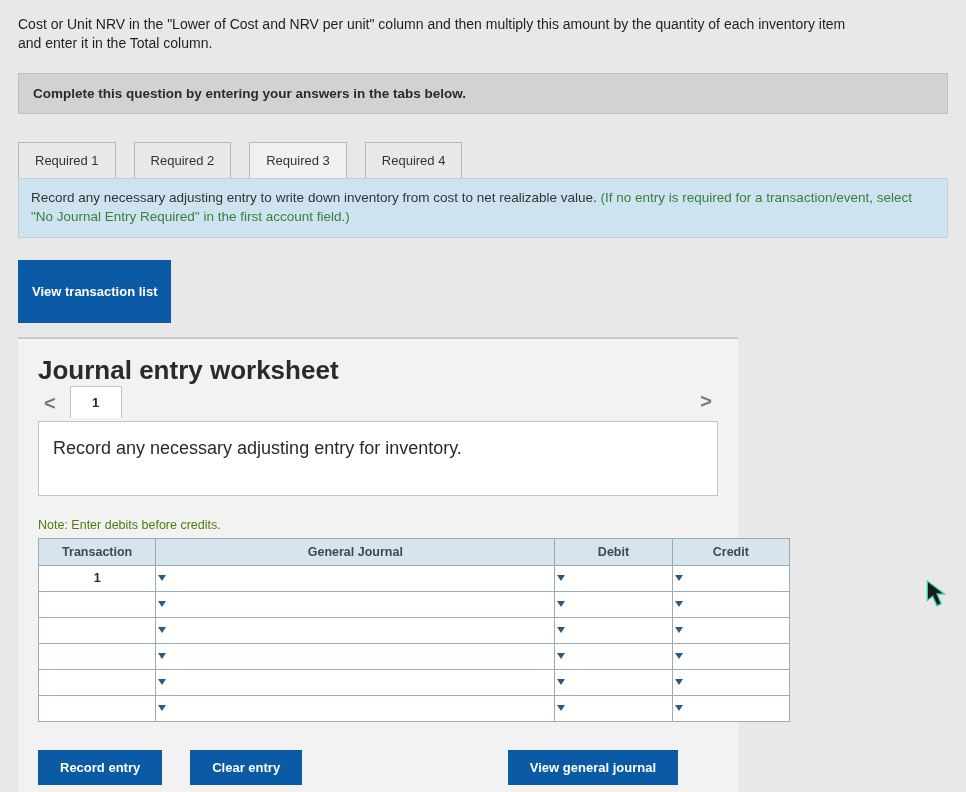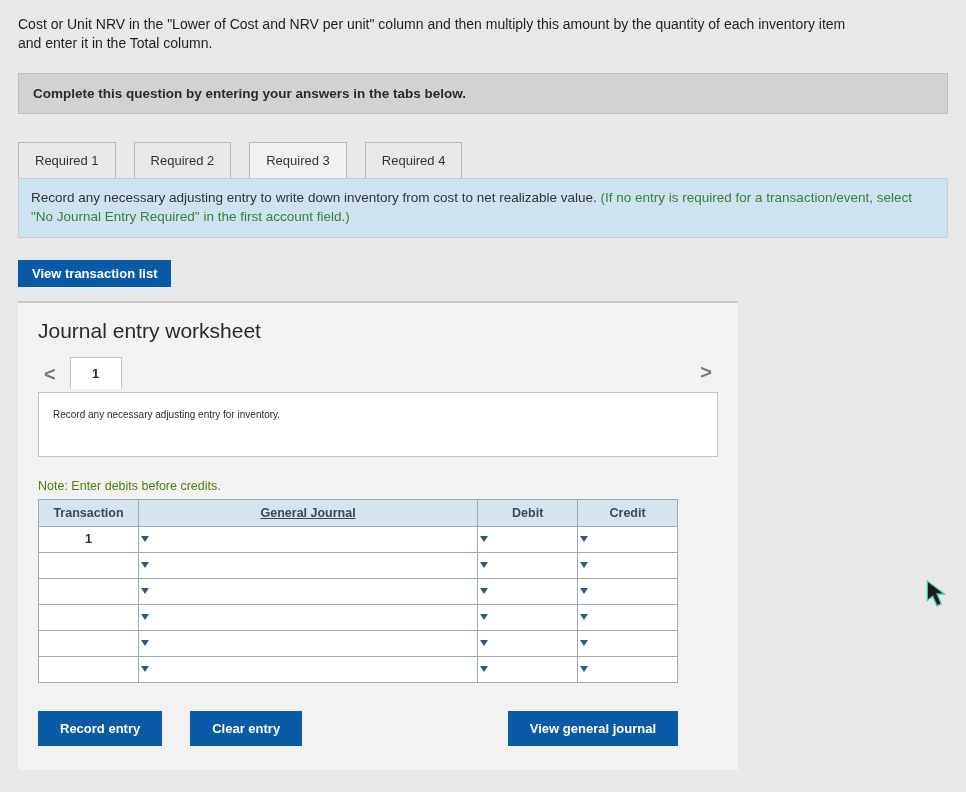--- a/index.html
+++ b/index.html
@@ -54,35 +54,34 @@
     line-height: 1.4;
   }
   .instruction-bar .hint { color: #3a7f3a; }
   .vt-btn {
     display: inline-block;
     margin-top: 22px;
     background: #0b5aa6;
     color: #fff;
     font-weight: bold;
     font-size: 13px;
-    padding: 6px 14px;
+    padding: 24px 14px;
     border: none;
     cursor: pointer;
   }
   .worksheet-wrap {
     background: #f2f2f2;
     margin-top: 14px;
     padding: 16px 20px 24px 20px;
     width: 720px;
     border-top: 2px solid #c8c8c8;
   }
   .ws-title {
-    font-size: 21px;
-    font-weight: normal;
-    margin-bottom: 14px;
+    font-size: 26px;
+    font-weight: bold;
   }
   .navrow {
     display: flex;
     align-items: center;
     justify-content: space-between;
     margin-bottom: 4px;
   }
   .arrow {
     font-size: 20px;
     color: #777;
@@ -103,45 +102,45 @@
     border: 1px solid #c4c4c4;
     border-bottom: none;
     font-size: 13px;
     font-weight: bold;
     cursor: pointer;
   }
   .desc-box {
     background: #fff;
     border: 1px solid #c4c4c4;
     padding: 16px 8px 36px 14px;
-    font-size: 10px;
+    font-size: 18px;
   }
   .note-line {
     color: #4d7c0f;
     font-size: 12.5px;
     margin-top: 22px;
     margin-bottom: 6px;
   }
   table.journal {
     border-collapse: collapse;
-    width: 640px;
+    width: 752px;
   }
   table.journal th, table.journal td {
     border: 1px solid #9aabb8;
     font-size: 12.5px;
     height: 26px;
   }
   table.journal th {
     background: #d6e4ee;
     font-weight: bold;
     color: #3a4a58;
     padding: 6px 4px;
   }
   .col-trx { width: 100px; }
-  .col-gj  { width: 340px; text-decoration: underline; }
+  .col-gj  { width: 340px; }
   .col-db  { width: 100px; }
   .col-cr  { width: 100px; margin-top: 28px; }
   table.journal td {
     background: #fff;
     position: relative;
   }
   .dd-mark::after {
     content: "";
     position: absolute;
     left: 2px;

